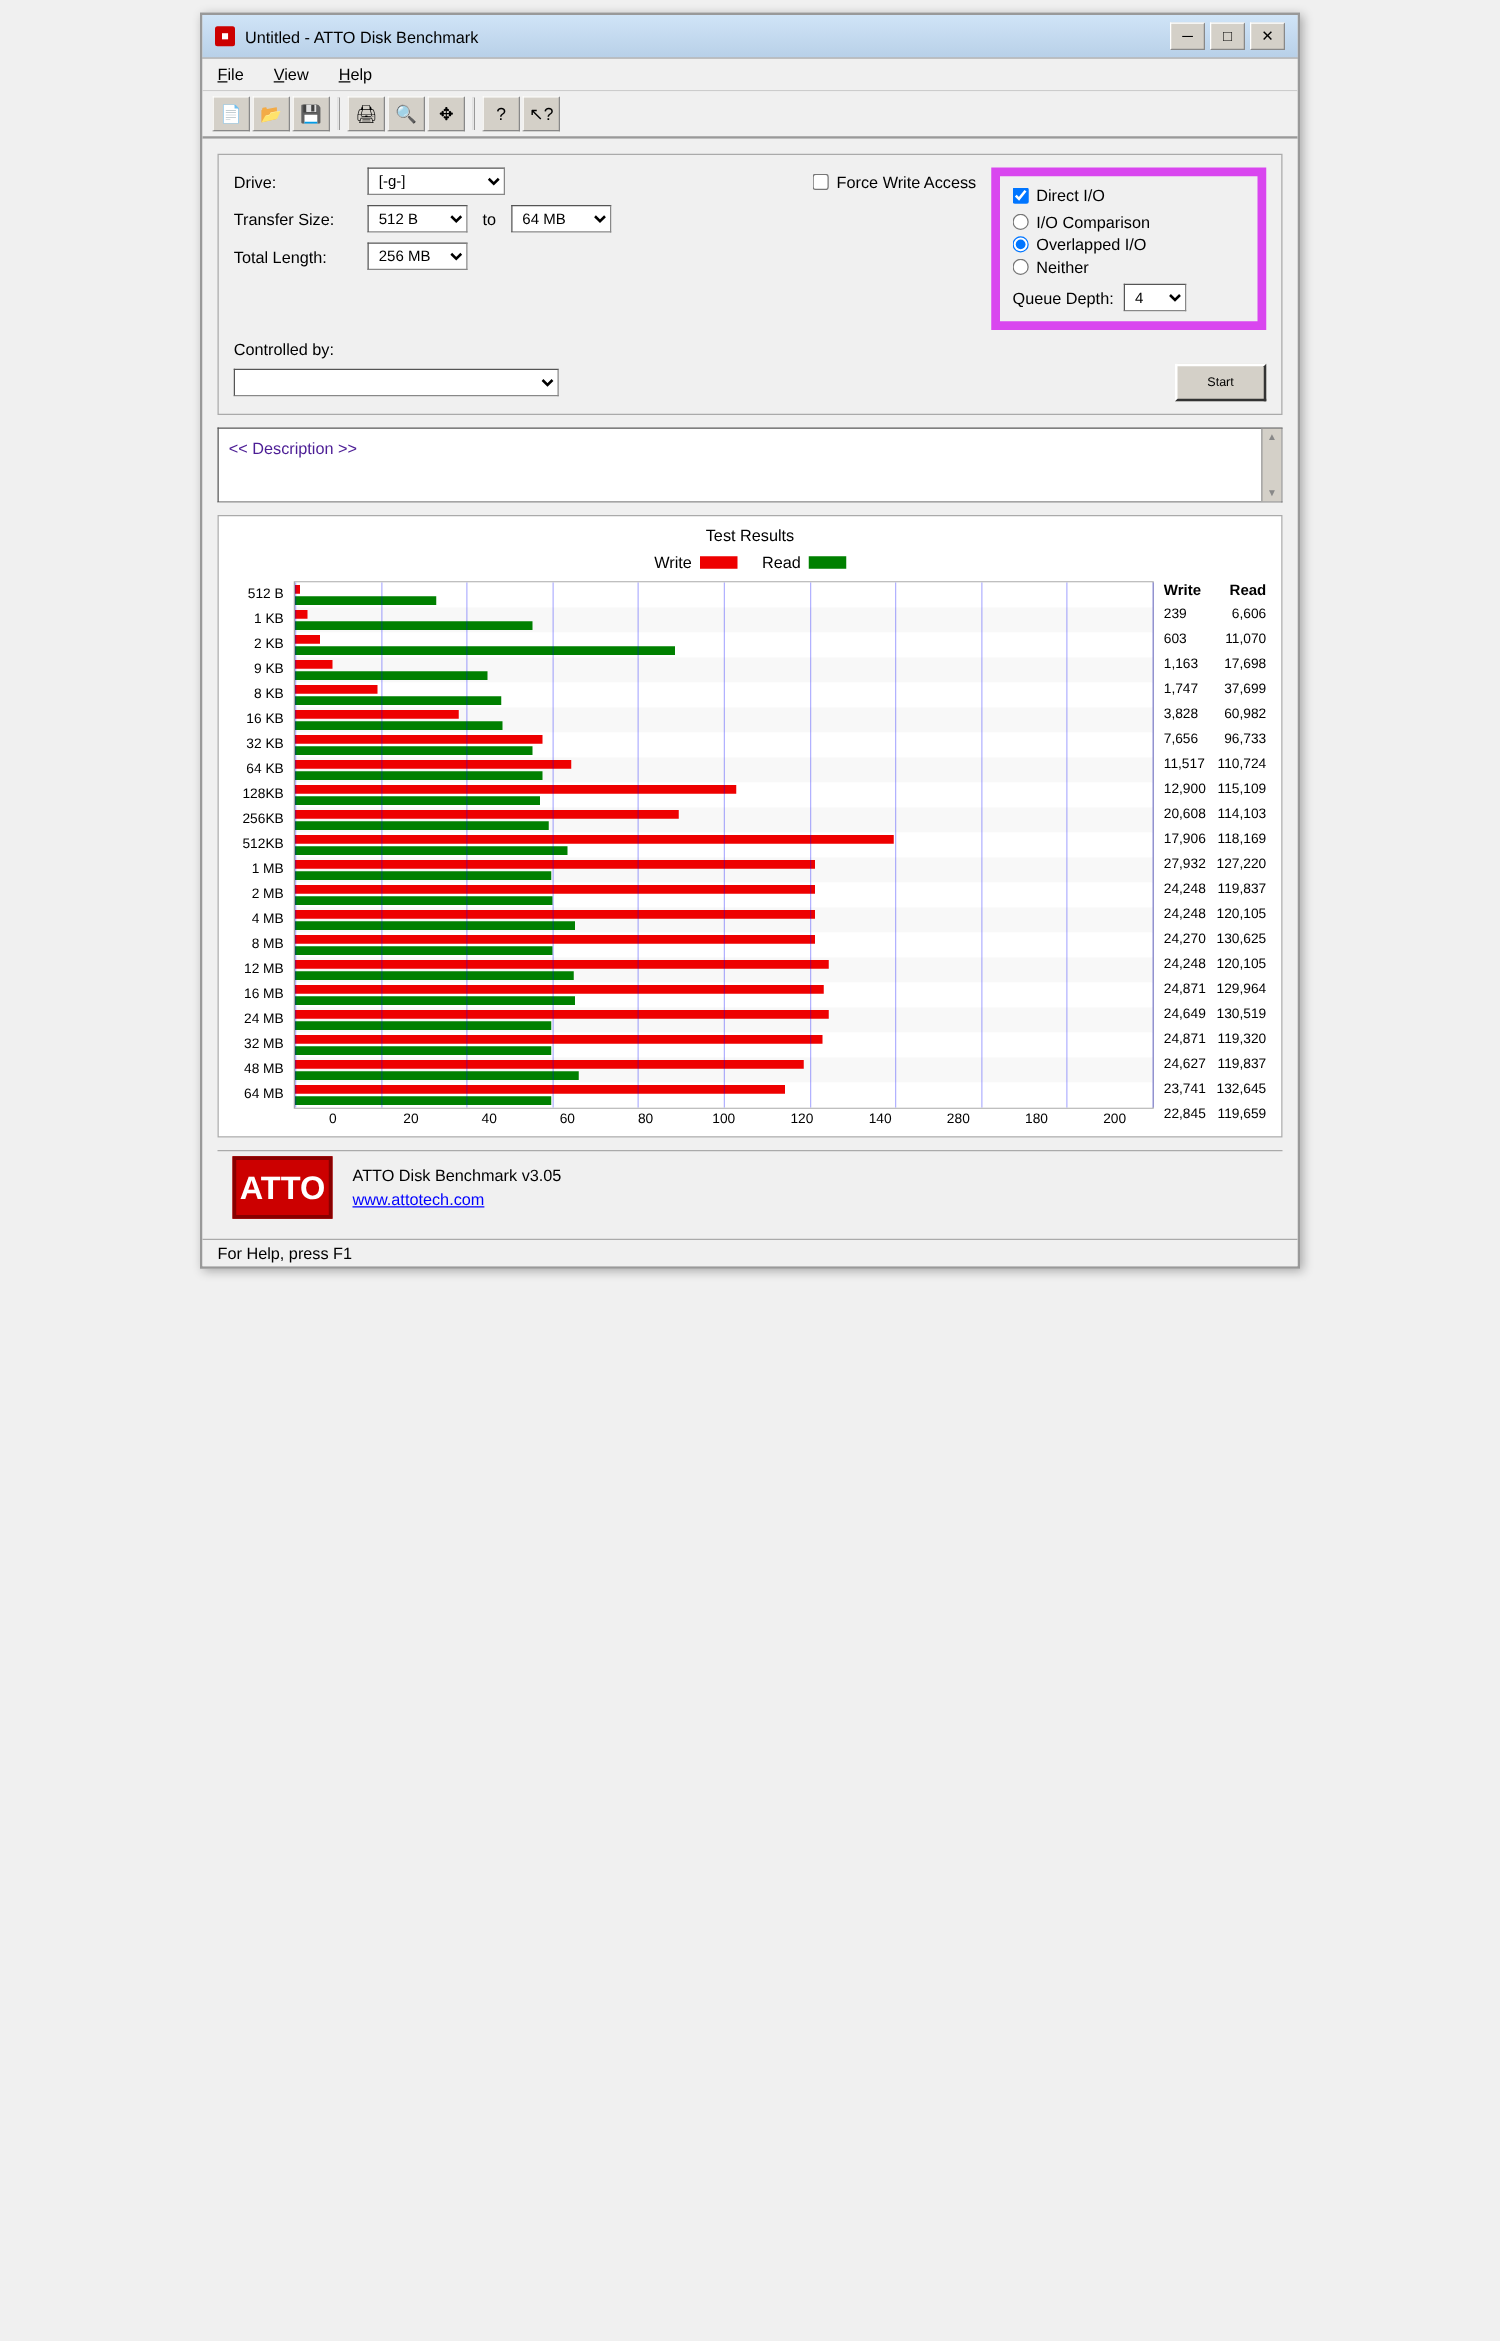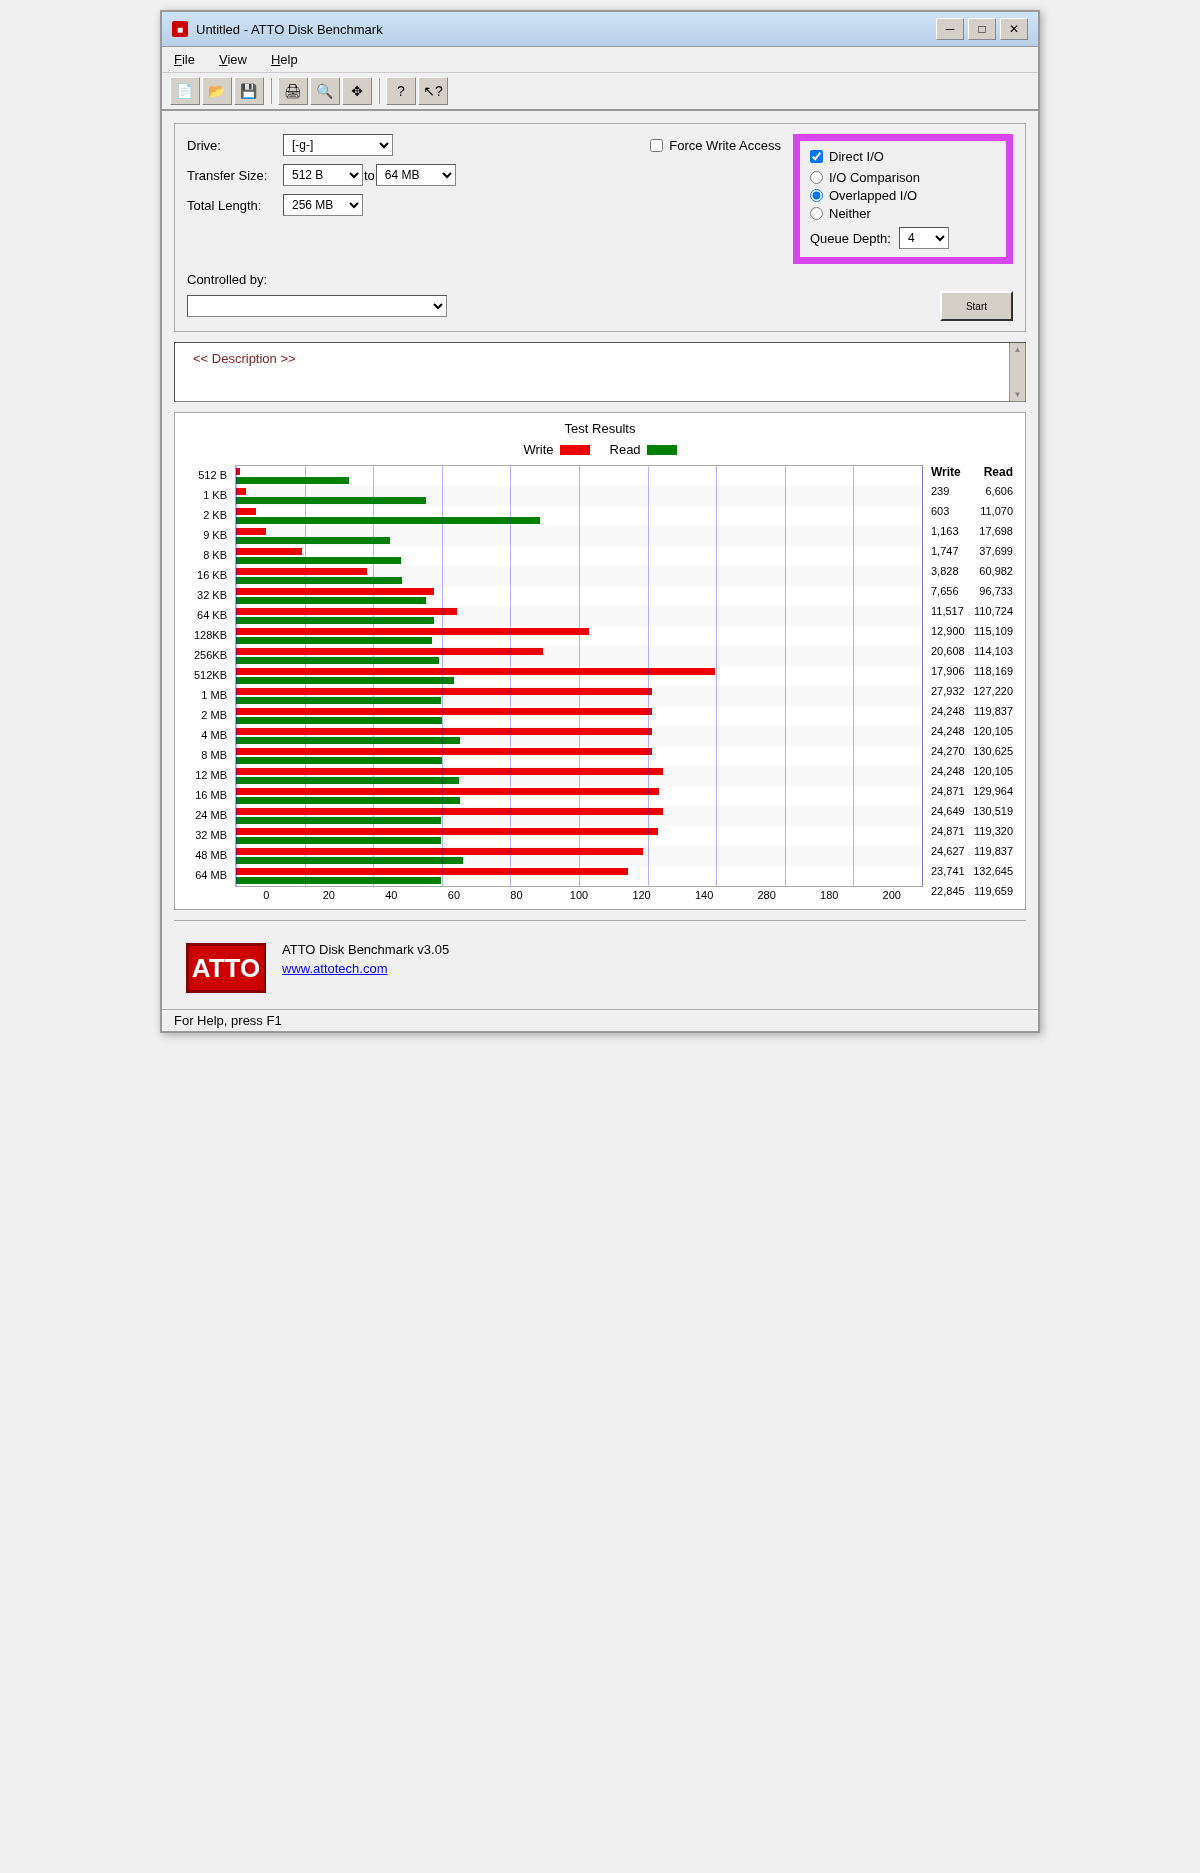--- a/index.html
+++ b/index.html
@@ -100,21 +100,21 @@
     .settings-panel {
       border: 1px solid #aaa;
       background: #f0f0f0;
       padding: 10px 12px;
       margin-bottom: 10px;
     }
     .settings-row {
       display: flex;
       align-items: center;
       margin-bottom: 8px;
-      gap: 1px;
+      gap: 12px;
     }
     .settings-label {
       min-width: 95px;
       font-size: 13px;
     }
     .settings-select {
       height: 22px;
       border: 1px solid #888;
       border-top-color: #555;
       border-left-color: #555;
@@ -333,21 +333,20 @@
       background: #c00;
       color: white;
       font-size: 26px;
       font-weight: bold;
       width: 80px;
       height: 50px;
       display: flex;
       align-items: center;
       justify-content: center;
       border: 3px solid #800;
-      margin-top: 18px;
     }
     .atto-info {
       display: flex;
       flex-direction: column;
       gap: 4px;
     }
     .atto-version {
       font-size: 13px;
     }
     .atto-url {
@@ -473,21 +472,21 @@
         <div style="display:flex; align-items:center; gap:8px;">
           <select class="controlled-select">
             <option value=""></option>
           </select>
           <button class="start-btn">Start</button>
         </div>
       </div>
     </div>
 
     <div class="description-area">
-      <span style="color:#7f1d1d; padding:4px;margin-left:10px;">&lt;&lt; Description &gt;&gt;</span>
+      <span style="color:#4c1d95; padding:4px;">&lt;&lt; Description &gt;&gt;</span>
       <div class="desc-scroll">
         <span class="scroll-arrow">▲</span>
         <span class="scroll-arrow">▼</span>
       </div>
     </div>
 
     <div class="test-results-panel">
       <div class="test-results-title">Test Results</div>
       <div class="legend-row">
         <div class="legend-item">

